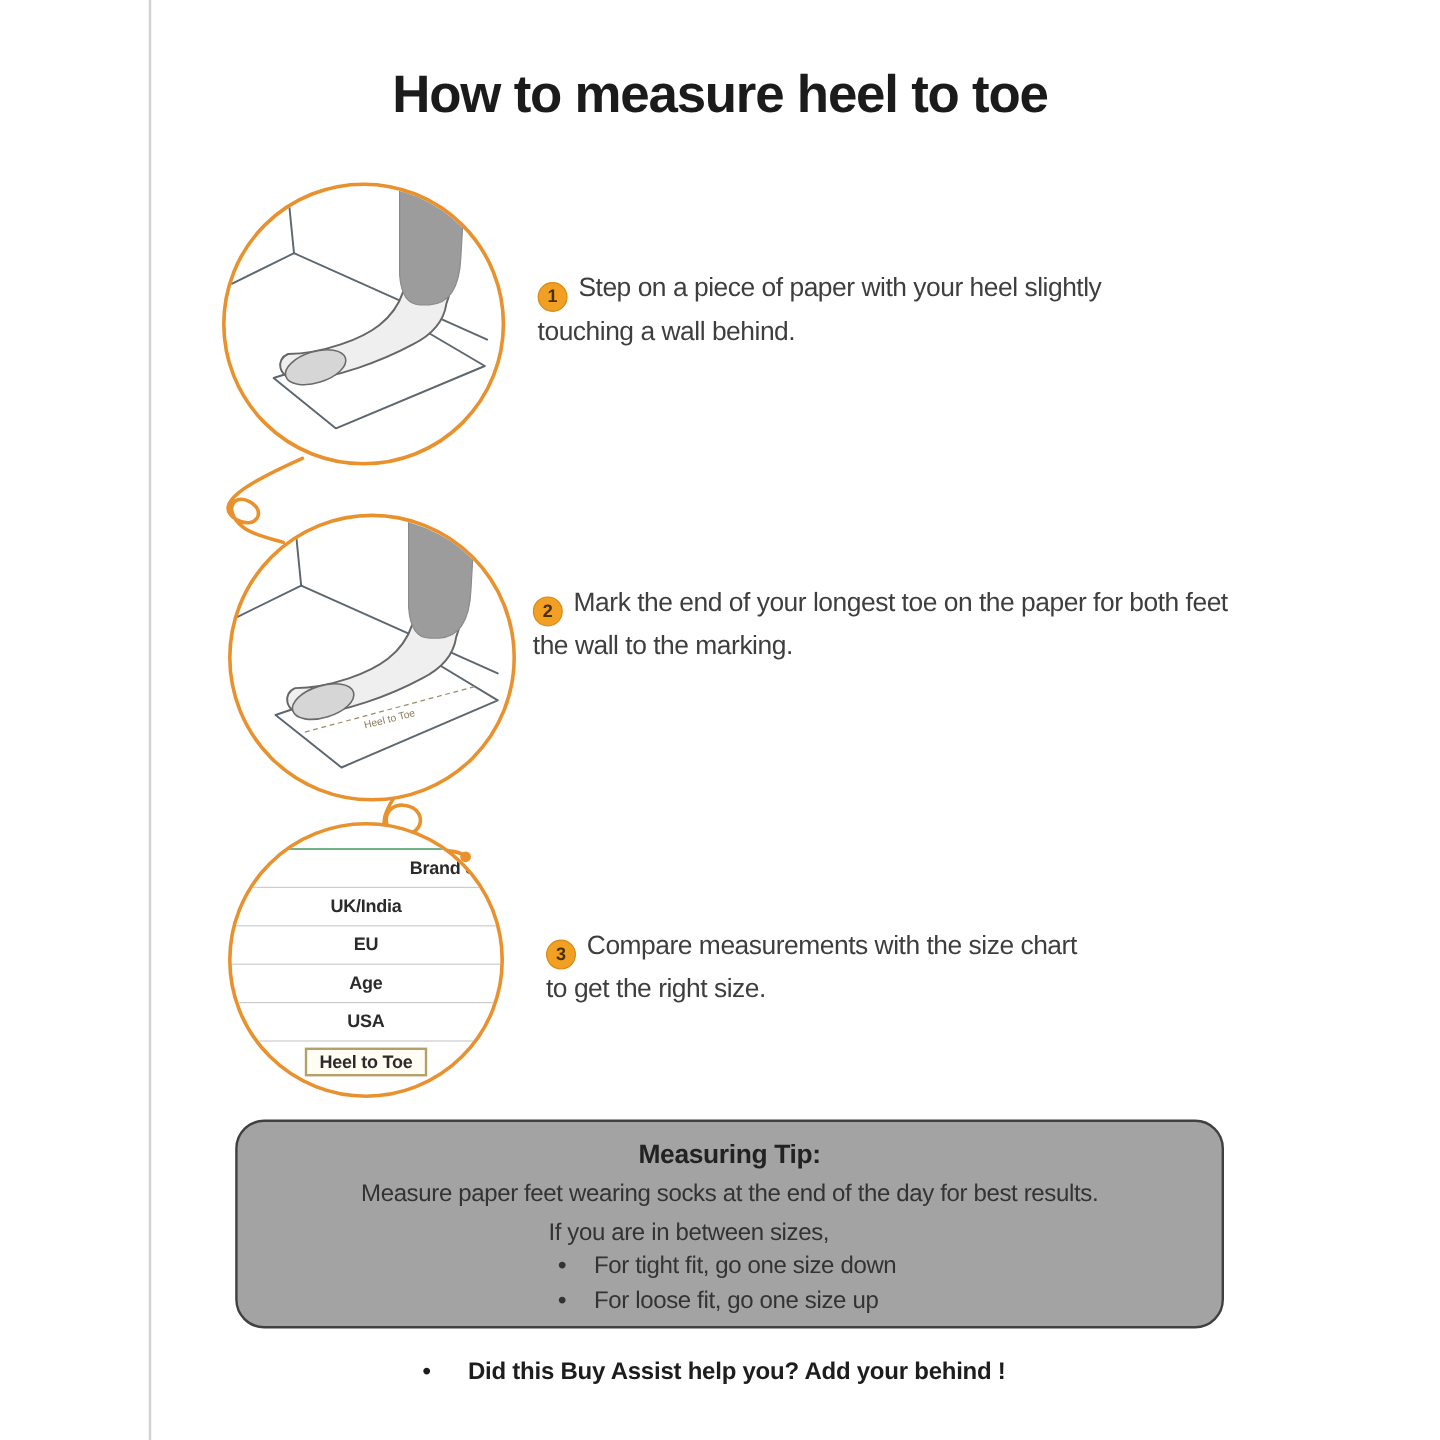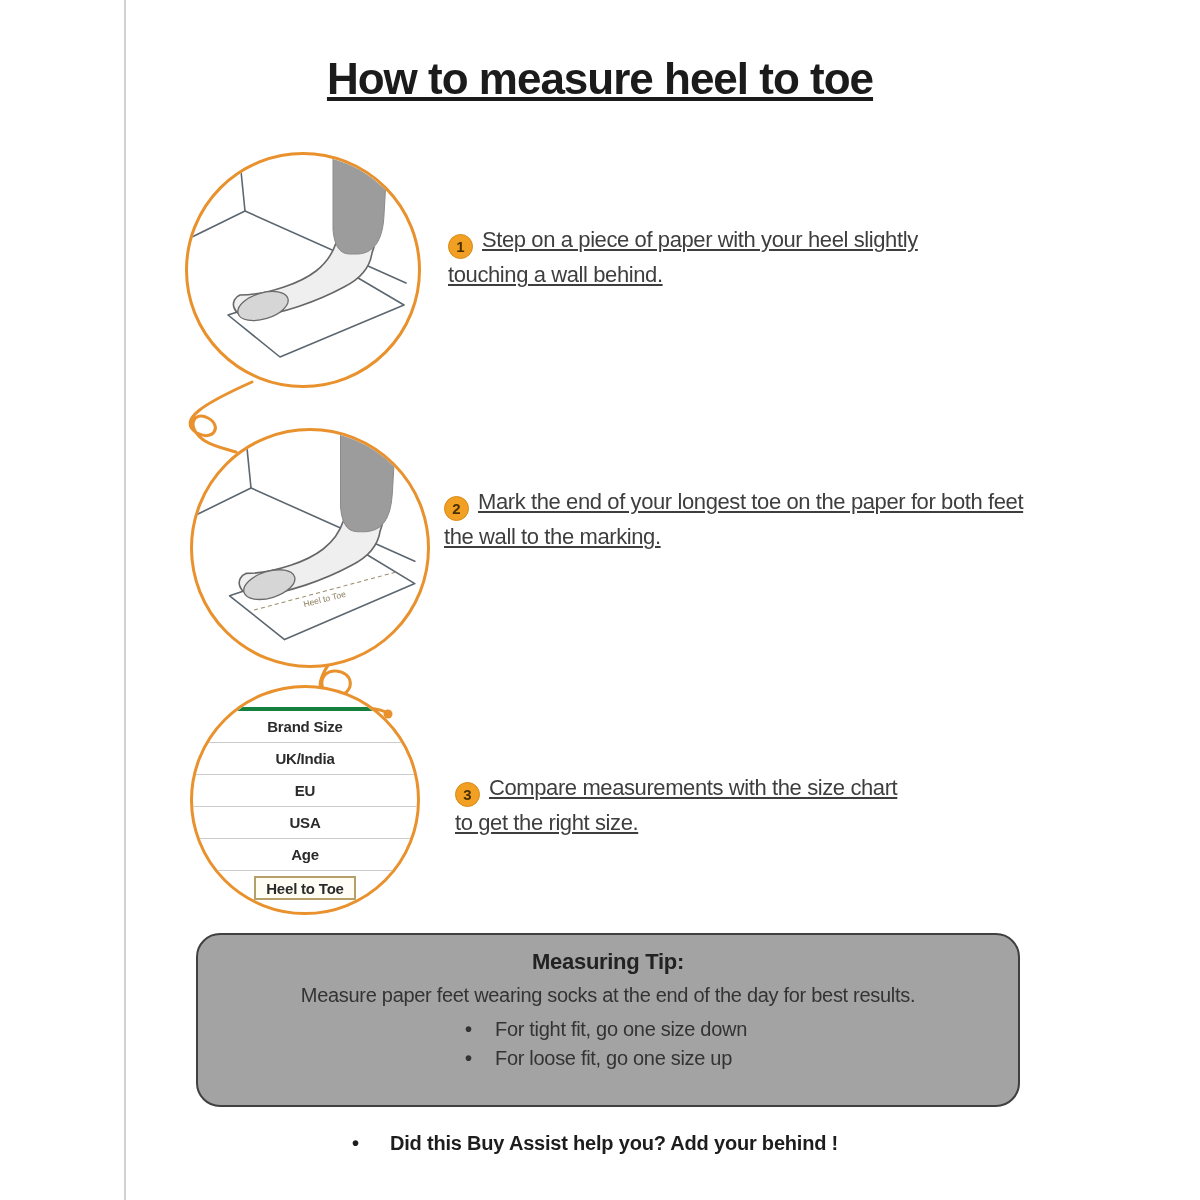--- a/index.html
+++ b/index.html
@@ -3,45 +3,45 @@
 <meta charset="utf-8">
 <style>
   html,body{margin:0;padding:0;background:#ffffff;}
   .page{
     position:relative;width:1200px;height:1200px;background:#ffffff;overflow:hidden;
     font-family:"Liberation Sans","DejaVu Sans",sans-serif;color:#333;
   }
   .edge-line{position:absolute;left:124px;top:0;width:2px;height:1200px;background:#d2d2d2;}
   .title{
     position:absolute;top:54px;left:0;width:1200px;text-align:center;
-    font-size:44px;font-weight:bold;letter-spacing:-1px;color:#1b1b1b;text-decoration:underline;
+    font-size:44px;font-weight:bold;letter-spacing:-1px;color:#1b1b1b;
   }
   .connectors{position:absolute;left:0;top:0;width:1200px;height:1200px;pointer-events:none;}
   .ill-circle{
     position:absolute;border:3px solid #E8912D;border-radius:50%;
     background:#fff;overflow:hidden;box-sizing:border-box;
   }
   .c1{left:185px;top:152px;width:236px;height:236px;}
   .c2{left:190px;top:428px;width:240px;height:240px;}
   .c3{left:190px;top:685px;width:230px;height:230px;}
   .ill-circle svg{position:absolute;left:0;top:0;width:100%;height:100%;}
   .chart-inner{position:absolute;left:0;top:0;width:100%;padding-top:19px;}
   .chart-row{
     height:31px;line-height:31px;text-align:center;font-size:15px;font-weight:700;
     color:#2b2b2b;border-bottom:1px solid #cccccc;letter-spacing:-0.2px;
   }
-  .chart-row.first{border-top:4px solid #15803d;}
+  .chart-row.first{border-top:1px solid #15803d;text-align:right;}
   .chart-row.highlight{border-bottom:none;height:35px;line-height:35px;}
   .hl-box{
     display:inline-block;border:2px solid #b5a06a;background:#fffdf4;
     padding:0 10px;height:24px;line-height:22px;box-sizing:border-box;
     font-size:15px;font-weight:700;color:#2b2b2b;
   }
   .step{
-    position:absolute;font-size:22px;line-height:31px;letter-spacing:-0.4px;color:#3e3e3e;text-decoration:underline;
+    position:absolute;font-size:22px;line-height:31px;letter-spacing:-0.4px;color:#3e3e3e;
   }
   .s1{left:448px;top:224px;width:560px;}
   .s2{left:444px;top:486px;width:620px;}
   .s3{left:455px;top:772px;width:560px;}
   .badge{
     display:inline-flex;align-items:center;justify-content:center;
     width:25px;height:25px;border-radius:50%;box-sizing:border-box;
     background:#F2A024;border:1px solid #d88a15;color:#4a3000;
     font-size:15px;font-weight:700;letter-spacing:0;
     margin-right:9px;vertical-align:-5px;
@@ -106,22 +106,22 @@
       <ellipse cx="75" cy="151" rx="26" ry="13" transform="rotate(-17 75 151)" fill="#d6d6d6" stroke="#6a6a6a" stroke-width="1.3"></ellipse>
       <path d="M145,-10 L200,-10 L196,60 C195,82 188,98 170,99 L162,99 C150,99 146,88 145,74 Z" fill="#9c9c9c" stroke="#8b8b8b" stroke-width="1"></path>
     </svg>
   </div>
 
   <div class="ill-circle c3">
     <div class="chart-inner">
       <div class="chart-row first">Brand Size</div>
       <div class="chart-row">UK/India</div>
       <div class="chart-row">EU</div>
+      <div class="chart-row">Age</div>
       <div class="chart-row">USA</div>
-      <div class="chart-row">Age</div>
       <div class="chart-row highlight">
         <span class="hl-box">Heel to Toe</span>
       </div>
     </div>
   </div>
 
   <div class="step s1">
     <div>
       <span class="badge">1</span><span>Step on a piece of paper with your heel slightly</span>
     </div>
@@ -139,20 +139,21 @@
     <div>
       <span class="badge">3</span><span>Compare measurements with the size chart</span>
     </div>
     <div>to get the right size.</div>
   </div>
 
   <div class="tip-box">
     <div class="tip-heading">Measuring Tip:</div>
     <div class="tip-intro">Measure paper feet wearing socks at the end of the day for best results.</div>
     <div class="tip-sub">
+      <div>If you are in between sizes,</div>
       <div class="tip-bullet-row">
         <span class="bullet-glyph">•</span>
         <span>For tight fit, go one size down</span>
       </div>
       <div class="tip-bullet-row">
         <span class="bullet-glyph">•</span>
         <span>For loose fit, go one size up</span>
       </div>
     </div>
   </div>

